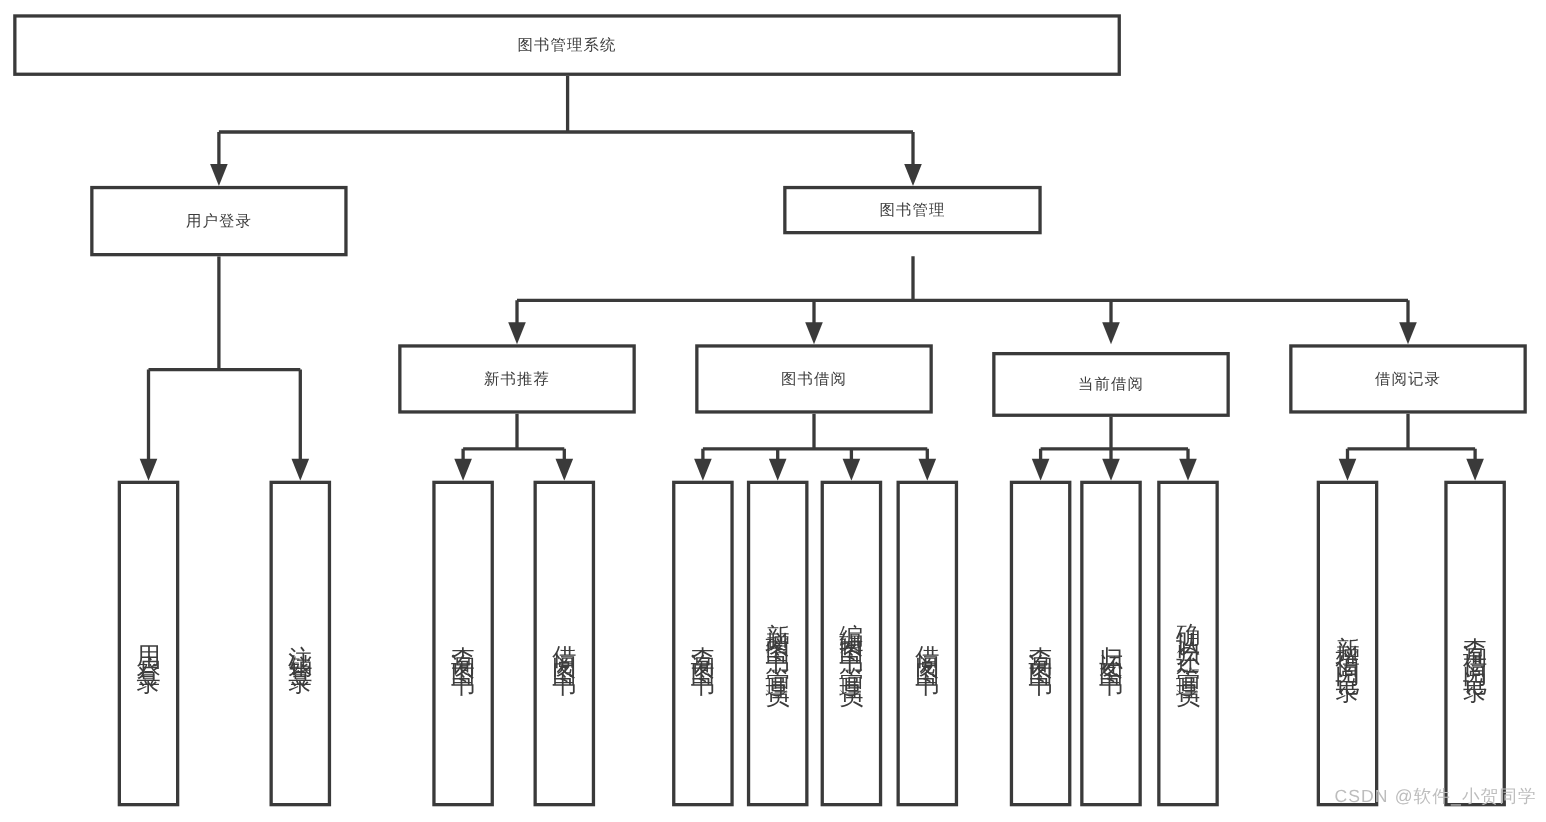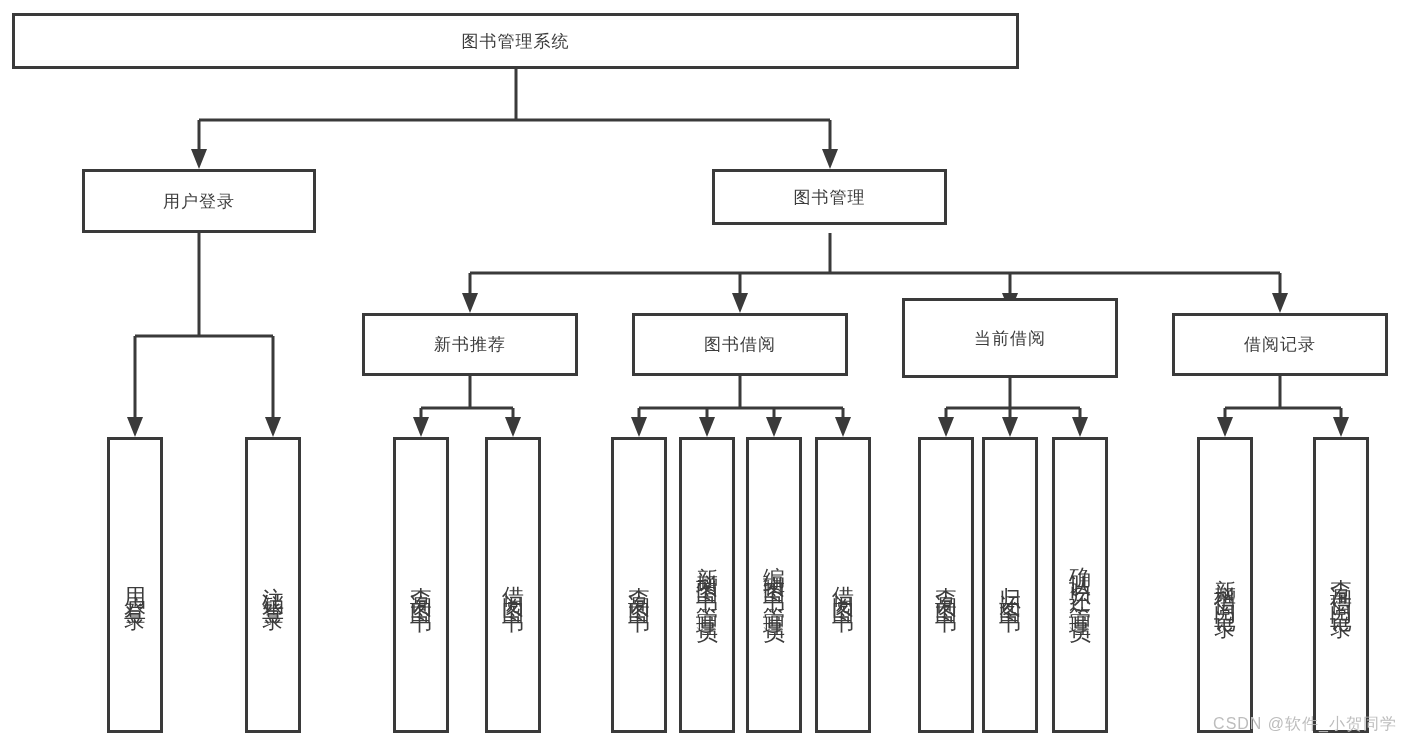--- a/index.html
+++ b/index.html
@@ -35,21 +35,21 @@
     position: absolute;
     box-sizing: border-box;
     background: #ffffff;
     border: 3px solid var(--line, #3a3a3a);
     color: var(--text, #3c3c3c);
     display: flex;
     align-items: center;
     justify-content: center;
   }
   .node.h {
-    font-size: 17px;
+    font-size: 14px;
     letter-spacing: 1px;
   }
   .node.v span {
     writing-mode: vertical-rl;
     text-orientation: mixed;
     font-size: 22px;
     letter-spacing: 8px;
     line-height: 1;
     white-space: nowrap;
   }
@@ -118,31 +118,31 @@
     </g>
   </svg>
 
   <div class="node h" style="left:12px; top:13px; width:1007px; height:56px;">
     <span>图书管理系统</span>
   </div>
 
   <div class="node h" style="left:82px; top:169px; width:234px; height:64px;">
     <span>用户登录</span>
   </div>
-  <div class="node h" style="left:712px; top:169px; width:235px; height:56px;">
+  <div class="node h" style="left:712px; top:169px; width:235px; height:44px;">
     <span>图书管理</span>
   </div>
 
   <div class="node h" style="left:632px; top:313px; width:216px; height:63px;">
     <span>图书借阅</span>
   </div>
   <div class="node h" style="left:362px; top:313px; width:216px; height:63px;">
     <span>新书推荐</span>
   </div>
-  <div class="node h" style="left:902px; top:298px; width:216px; height:80px;">
+  <div class="node h" style="left:902px; top:320px; width:216px; height:59px;">
     <span>当前借阅</span>
   </div>
   <div class="node h" style="left:1172px; top:313px; width:216px; height:63px;">
     <span>借阅记录</span>
   </div>
 
   <div class="node v" style="left:107px; top:437px; width:56px; height:296px;">
     <span>用户登录</span>
   </div>
   <div class="node v" style="left:245px; top:437px; width:56px; height:296px;">

